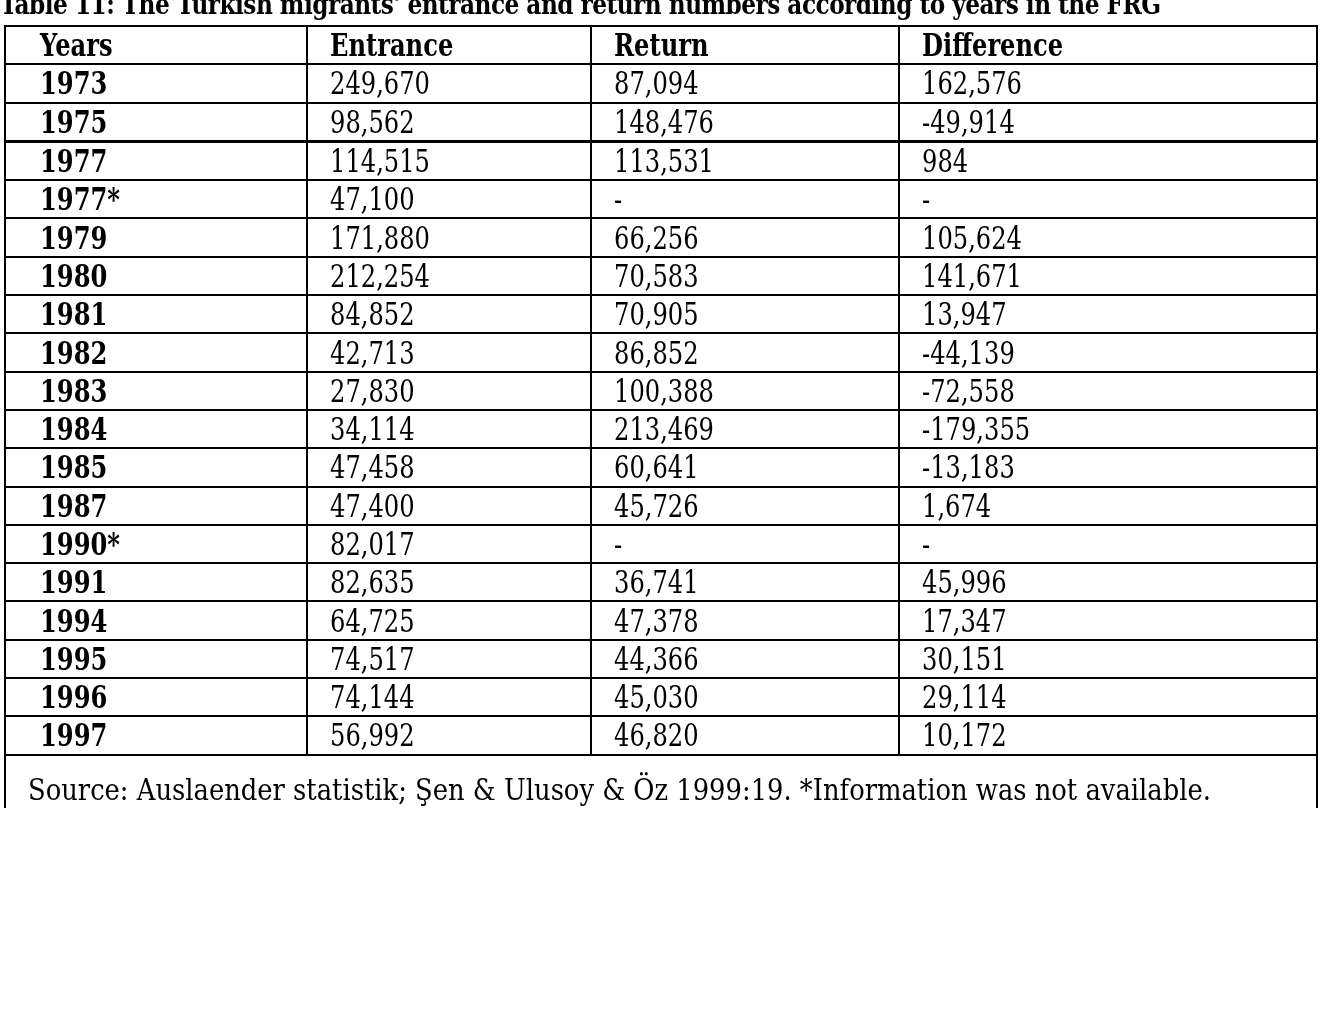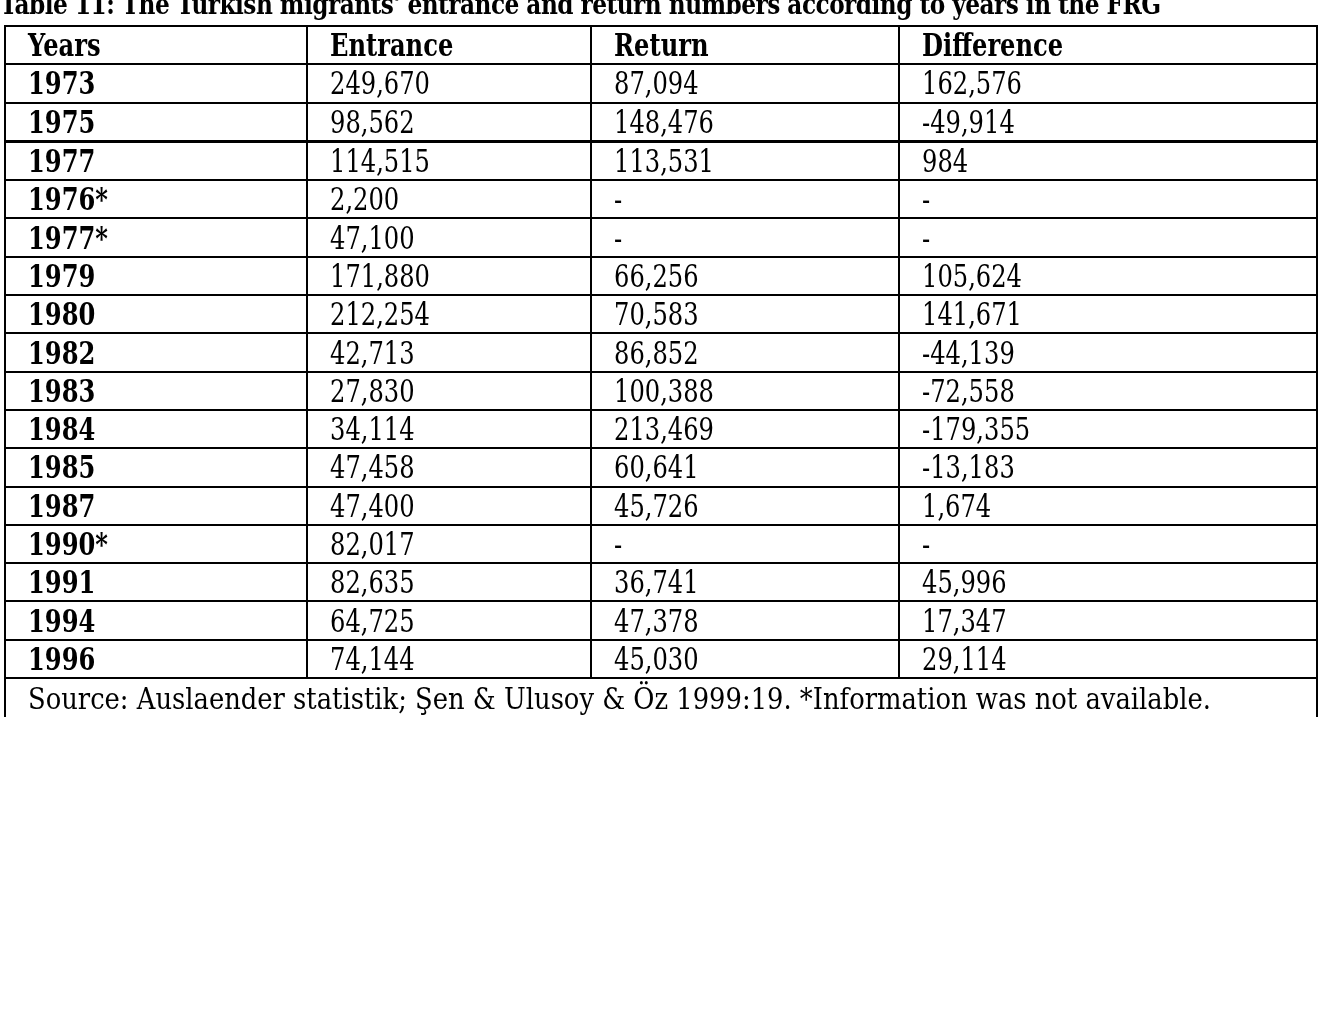--- a/index.html
+++ b/index.html
@@ -40,21 +40,21 @@
   table.data td {
     border: 2px solid #000;
     height: 36.3px;
     padding: 0 0 0 22px;
     font-size: 31px;
     line-height: 36px;
     vertical-align: middle;
     white-space: nowrap;
     overflow: hidden;
   }
-  table.data td.c0 { padding-left: 22px; }
+  table.data td.c0 { padding-left: 34px; }
   table.data td .txt {
     display: inline-block;
     transform: scaleX(0.78);
     transform-origin: left center;
   }
   table.data tr.hdr td {
     font-weight: bold;
     font-size: 31px;
   }
   table.data td.year {
@@ -63,21 +63,21 @@
   }
   table.data tr.thick-bottom td {
     border-bottom: 3px solid #000;
     text-decoration: underline;
   }
   table.data tr.source td {
     height: 30px;
     border-bottom: none;
     font-size: 30px;
     vertical-align: top;
-    padding-top: 2px;
+    padding-top: 16px;
   }
   table.data tr.source td .txt {
     transform: scaleX(0.86);
   }
 </style>
 </head>
 <body>
 
 <div class="title">Table 11: The Turkish migrants' entrance and return numbers according to years in the FRG</div>
 
@@ -107,44 +107,44 @@
         <td><span class="txt">148,476</span></td>
         <td><span class="txt">-49,914</span></td>
       </tr>
       <tr>
         <td class="c0 year"><span class="txt">1977</span></td>
         <td><span class="txt">114,515</span></td>
         <td><span class="txt">113,531</span></td>
         <td><span class="txt">984</span></td>
       </tr>
       <tr>
-        <td class="c0 year"><span class="txt">1976*</span></td>
-        <td><span class="txt">2,200</span></td>
-        <td><span class="txt">-</span></td>
-        <td><span class="txt">-</span></td>
-      </tr>
-      <tr>
         <td class="c0 year"><span class="txt">1977*</span></td>
         <td><span class="txt">47,100</span></td>
         <td><span class="txt">-</span></td>
         <td><span class="txt">-</span></td>
       </tr>
       <tr>
         <td class="c0 year"><span class="txt">1979</span></td>
         <td><span class="txt">171,880</span></td>
         <td><span class="txt">66,256</span></td>
         <td><span class="txt">105,624</span></td>
       </tr>
       <tr>
         <td class="c0 year"><span class="txt">1980</span></td>
         <td><span class="txt">212,254</span></td>
         <td><span class="txt">70,583</span></td>
         <td><span class="txt">141,671</span></td>
       </tr>
       <tr>
+        <td class="c0 year"><span class="txt">1981</span></td>
+        <td><span class="txt">84,852</span></td>
+        <td><span class="txt">70,905</span></td>
+        <td><span class="txt">13,947</span></td>
+      </tr>
+      <tr>
         <td class="c0 year"><span class="txt">1982</span></td>
         <td><span class="txt">42,713</span></td>
         <td><span class="txt">86,852</span></td>
         <td><span class="txt">-44,139</span></td>
       </tr>
       <tr>
         <td class="c0 year"><span class="txt">1983</span></td>
         <td><span class="txt">27,830</span></td>
         <td><span class="txt">100,388</span></td>
         <td><span class="txt">-72,558</span></td>
@@ -179,22 +179,34 @@
         <td><span class="txt">36,741</span></td>
         <td><span class="txt">45,996</span></td>
       </tr>
       <tr>
         <td class="c0 year"><span class="txt">1994</span></td>
         <td><span class="txt">64,725</span></td>
         <td><span class="txt">47,378</span></td>
         <td><span class="txt">17,347</span></td>
       </tr>
       <tr>
+        <td class="c0 year"><span class="txt">1995</span></td>
+        <td><span class="txt">74,517</span></td>
+        <td><span class="txt">44,366</span></td>
+        <td><span class="txt">30,151</span></td>
+      </tr>
+      <tr>
         <td class="c0 year"><span class="txt">1996</span></td>
         <td><span class="txt">74,144</span></td>
         <td><span class="txt">45,030</span></td>
         <td><span class="txt">29,114</span></td>
       </tr>
+      <tr>
+        <td class="c0 year"><span class="txt">1997</span></td>
+        <td><span class="txt">56,992</span></td>
+        <td><span class="txt">46,820</span></td>
+        <td><span class="txt">10,172</span></td>
+      </tr>
       <tr class="source">
         <td colspan="4"><span class="txt">Source: Auslaender statistik; Şen &amp; Ulusoy &amp; Öz 1999:19. *Information was not available.</span></td>
       </tr>
     </tbody>
 </table>
 
 </body></html>

